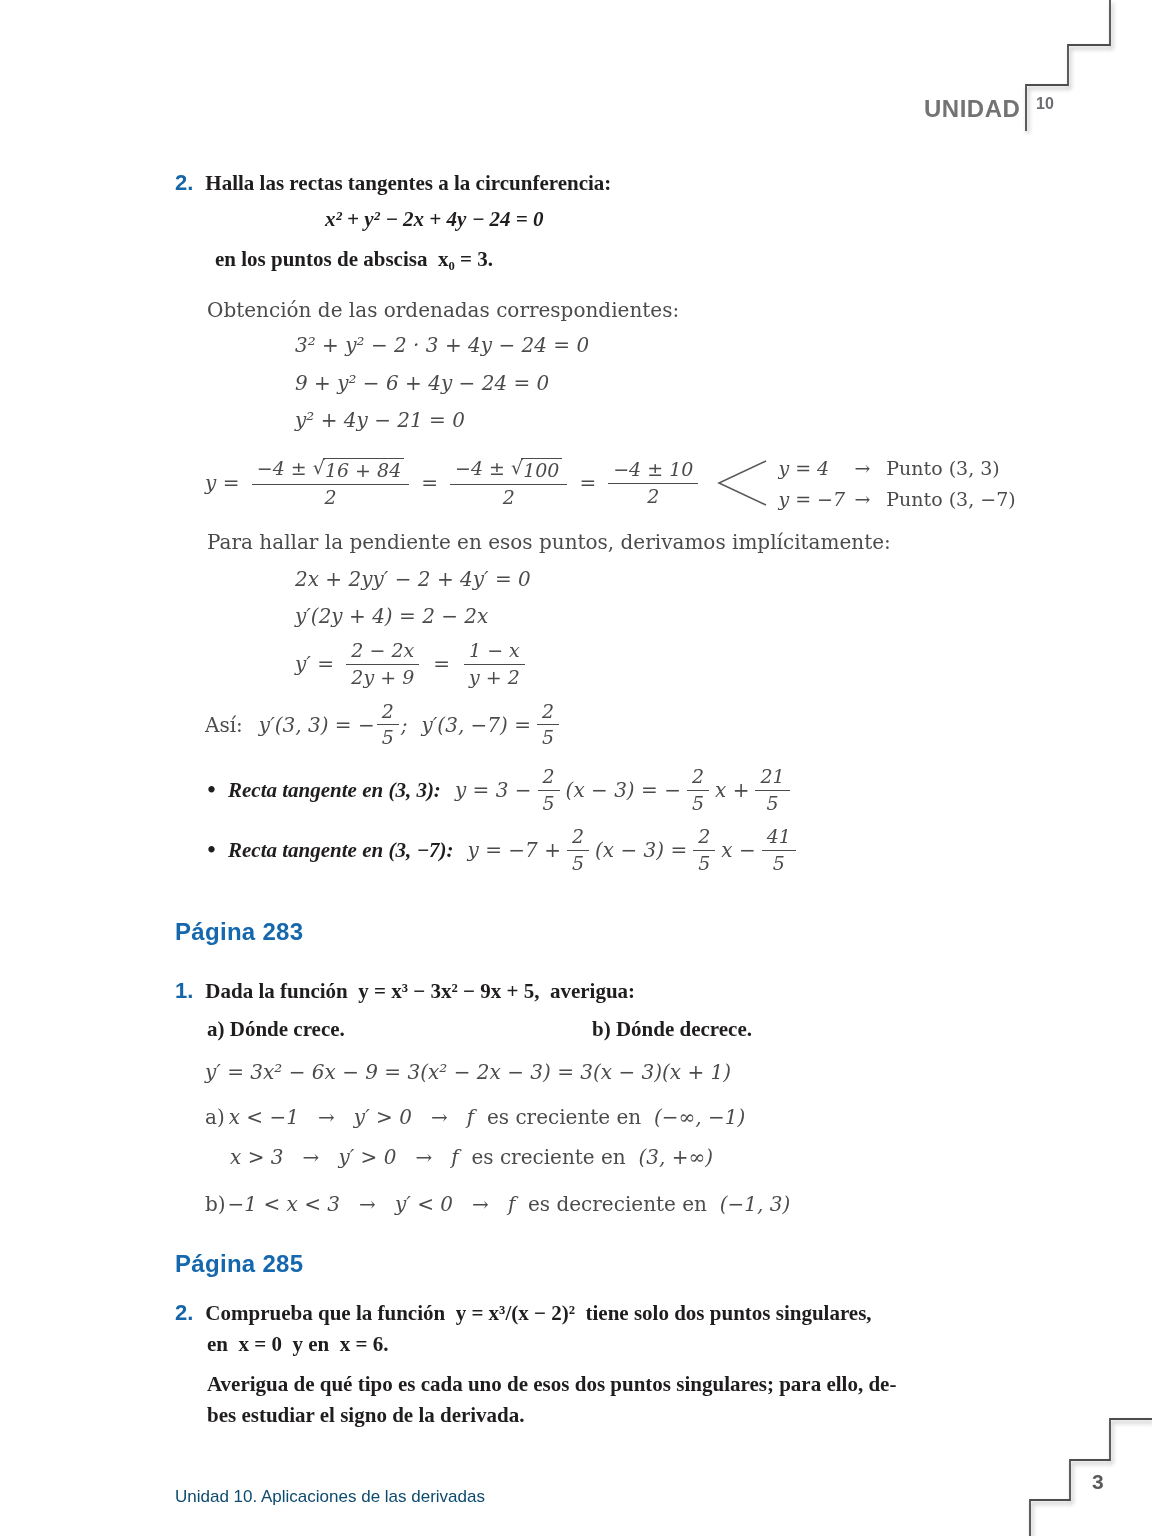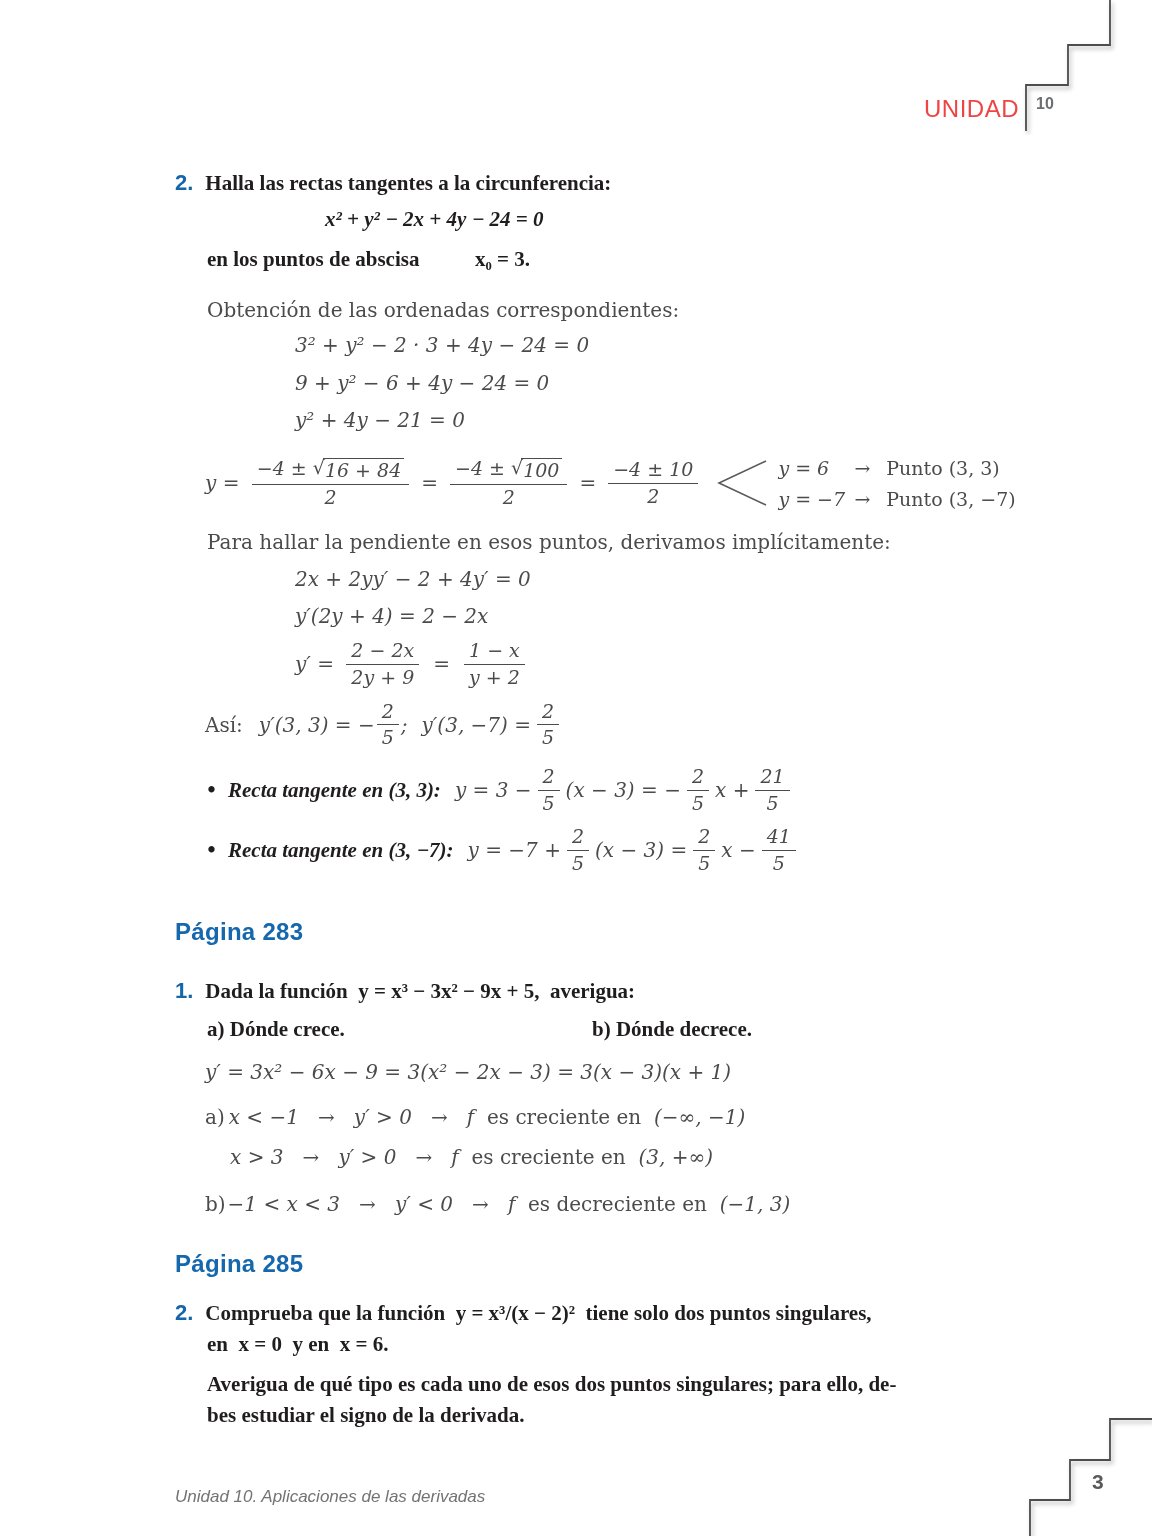--- a/index.html
+++ b/index.html
@@ -10,23 +10,23 @@
   }
   .abs { position:absolute; }
   .row { position:absolute; display:flex; align-items:center; }
   .pre { white-space:pre; }
   .statement { font-family:"Liberation Serif","DejaVu Serif",serif; font-weight:bold; color:#201d1e; font-size:21px; }
   .soltext { font-family:"DejaVu Serif","Liberation Serif",serif; color:#4b4b4b; font-size:20px; }
   .math { font-family:"DejaVu Serif","Liberation Serif",serif; font-style:italic; color:#4b4b4b; font-size:20px; }
   .math .up, .up { font-style:normal; }
   .num-blue { font-family:"Liberation Sans",sans-serif; font-weight:bold; color:#1565a8; font-size:22px; margin-right:12px; }
   .heading-blue { font-family:"Liberation Sans",sans-serif; font-weight:bold; color:#1568ad; font-size:24px; letter-spacing:0.3px; }
-  .unidad-label { font-family:"Liberation Sans",sans-serif; font-weight:normal; color:#ef4444; font-size:24px; letter-spacing:0.5px; }
+  .unidad-label { font-family:"Liberation Sans",sans-serif; font-weight:bold; color:#737373; font-size:24px; letter-spacing:0.5px; }
   .unidad-num { font-family:"Liberation Sans",sans-serif; font-weight:bold; color:#6d6e71; font-size:16px; }
-  .footer-left { font-family:"Liberation Sans",sans-serif; color:#737373; font-size:17px;font-style:italic; }
+  .footer-left { font-family:"Liberation Sans",sans-serif; color:#0c4a6e; font-size:17px; }
   .page-num { font-family:"Liberation Sans",sans-serif; font-weight:bold; color:#58595b; font-size:21px; }
 
   
   .frac { display:inline-flex; flex-direction:column; align-items:stretch; text-align:center;
           line-height:1.12; margin:0 6px; font-size:19px; }
   .frac .fnum { border-bottom:1.6px solid currentColor; padding:0 5px 2px; }
   .frac .fden { padding:2px 5px 0; }
 
   
   .sqrt { display:inline-flex; align-items:flex-start; }
@@ -51,21 +51,21 @@
   <div class="abs unidad-label" style="top:95px; left:924px;">UNIDAD</div>
   <div class="abs unidad-num" style="top:95px; left:1036px;">10</div>
 
   <div class="row" style="top:170px; left:175px;">
     <span class="num-blue">2.</span>
     <span class="statement">Halla las rectas tangentes a la circunferencia:</span>
   </div>
 
   <div class="abs statement m" style="top:207px; left:325px; font-style:italic;">x² + y² − 2x + 4y − 24 = 0</div>
 
-  <div class="row" style="top:247px; left:207px;gap:45px;">
+  <div class="row" style="top:247px; left:215px;">
     <span class="statement pre">en los puntos de abscisa  </span>
     <span class="statement m">x₀ = 3.</span>
   </div>
 
   <div class="abs soltext" style="top:298px; left:207px;">Obtención de las ordenadas correspondientes:</div>
 
   <div class="abs math pre" style="top:333px; left:295px;">3² + y² − 2 · 3 + 4y − 24 = 0</div>
   <div class="abs math pre" style="top:371px; left:295px;">9 + y² − 6 + 4y − 24 = 0</div>
   <div class="abs math pre" style="top:408px; left:295px;">y² + 4y − 21 = 0</div>
 
@@ -89,21 +89,21 @@
     <span style="margin:0 6px;">=</span>
     <span class="frac">
       <span class="fnum">−4 ± 10</span>
       <span class="fden">2</span>
     </span>
     <svg width="52" height="52" viewBox="0 0 52 52" style="margin-left:12px;">
       <path d="M50,4 L3,26 L50,48" fill="none" stroke="#5a5a5a" stroke-width="1.6"></path>
     </svg>
     <span class="case-col">
       <span class="case-row">
-        <span class="case-math">y = 6</span>
+        <span class="case-math">y = 4</span>
         <span class="case-arrow">→</span>
         <span class="up">Punto (3, 3)</span>
       </span>
       <span class="case-row">
         <span class="case-math">y = −7</span>
         <span class="case-arrow">→</span>
         <span class="up">Punto (3, −7)</span>
       </span>
     </span>
   </div>

